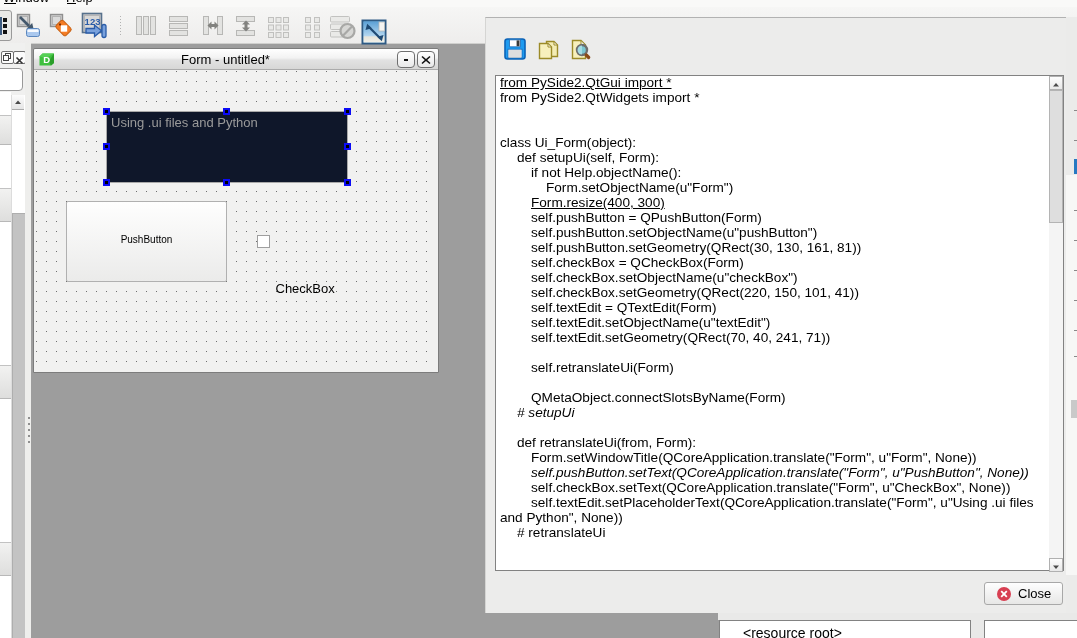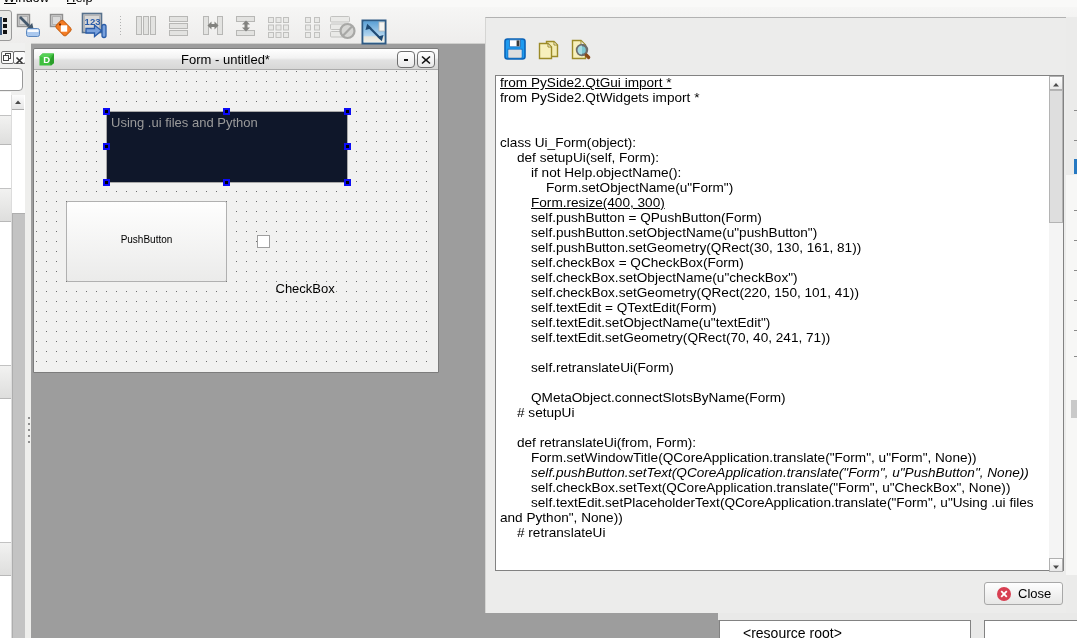--- a/index.html
+++ b/index.html
@@ -268,21 +268,21 @@
         <div style="padding-left:31px;height:15px;white-space:pre;">self.checkBox = QCheckBox(Form)</div>
         <div style="padding-left:31px;height:15px;white-space:pre;">self.checkBox.setObjectName(u"checkBox")</div>
         <div style="padding-left:31px;height:15px;white-space:pre;">self.checkBox.setGeometry(QRect(220, 150, 101, 41))</div>
         <div style="padding-left:31px;height:15px;white-space:pre;">self.textEdit = QTextEdit(Form)</div>
         <div style="padding-left:31px;height:15px;white-space:pre;">self.textEdit.setObjectName(u"textEdit")</div>
         <div style="padding-left:31px;height:15px;white-space:pre;">self.textEdit.setGeometry(QRect(70, 40, 241, 71))</div>
         <div style="padding-left:0px;height:15px;white-space:pre;"></div>
         <div style="padding-left:31px;height:15px;white-space:pre;">self.retranslateUi(Form)</div>
         <div style="padding-left:0px;height:15px;white-space:pre;"></div>
         <div style="padding-left:31px;height:15px;white-space:pre;">QMetaObject.connectSlotsByName(Form)</div>
-        <div style="padding-left:17px;height:15px;white-space:pre;"># setupUi</div>
+        <div style="padding-left:17px;height:15px;white-space:pre;font-style:italic;"># setupUi</div>
         <div style="padding-left:0px;height:15px;white-space:pre;"></div>
         <div style="padding-left:17px;height:15px;white-space:pre;">def retranslateUi(from, Form):</div>
         <div style="padding-left:31px;height:15px;white-space:pre;">Form.setWindowTitle(QCoreApplication.translate("Form", u"Form", None))</div>
         <div style="padding-left:31px;height:15px;white-space:pre;font-style:italic;">self.pushButton.setText(QCoreApplication.translate("Form", u"PushButton", None))</div>
         <div style="padding-left:31px;height:15px;white-space:pre;">self.checkBox.setText(QCoreApplication.translate("Form", u"CheckBox", None))</div>
         <div style="padding-left:31px;height:15px;white-space:pre;">self.textEdit.setPlaceholderText(QCoreApplication.translate("Form", u"Using .ui files</div>
         <div style="padding-left:0px;height:15px;white-space:pre;">and Python", None))</div>
         <div style="padding-left:17px;height:15px;white-space:pre;"># retranslateUi</div>
       </div>
     </div>

